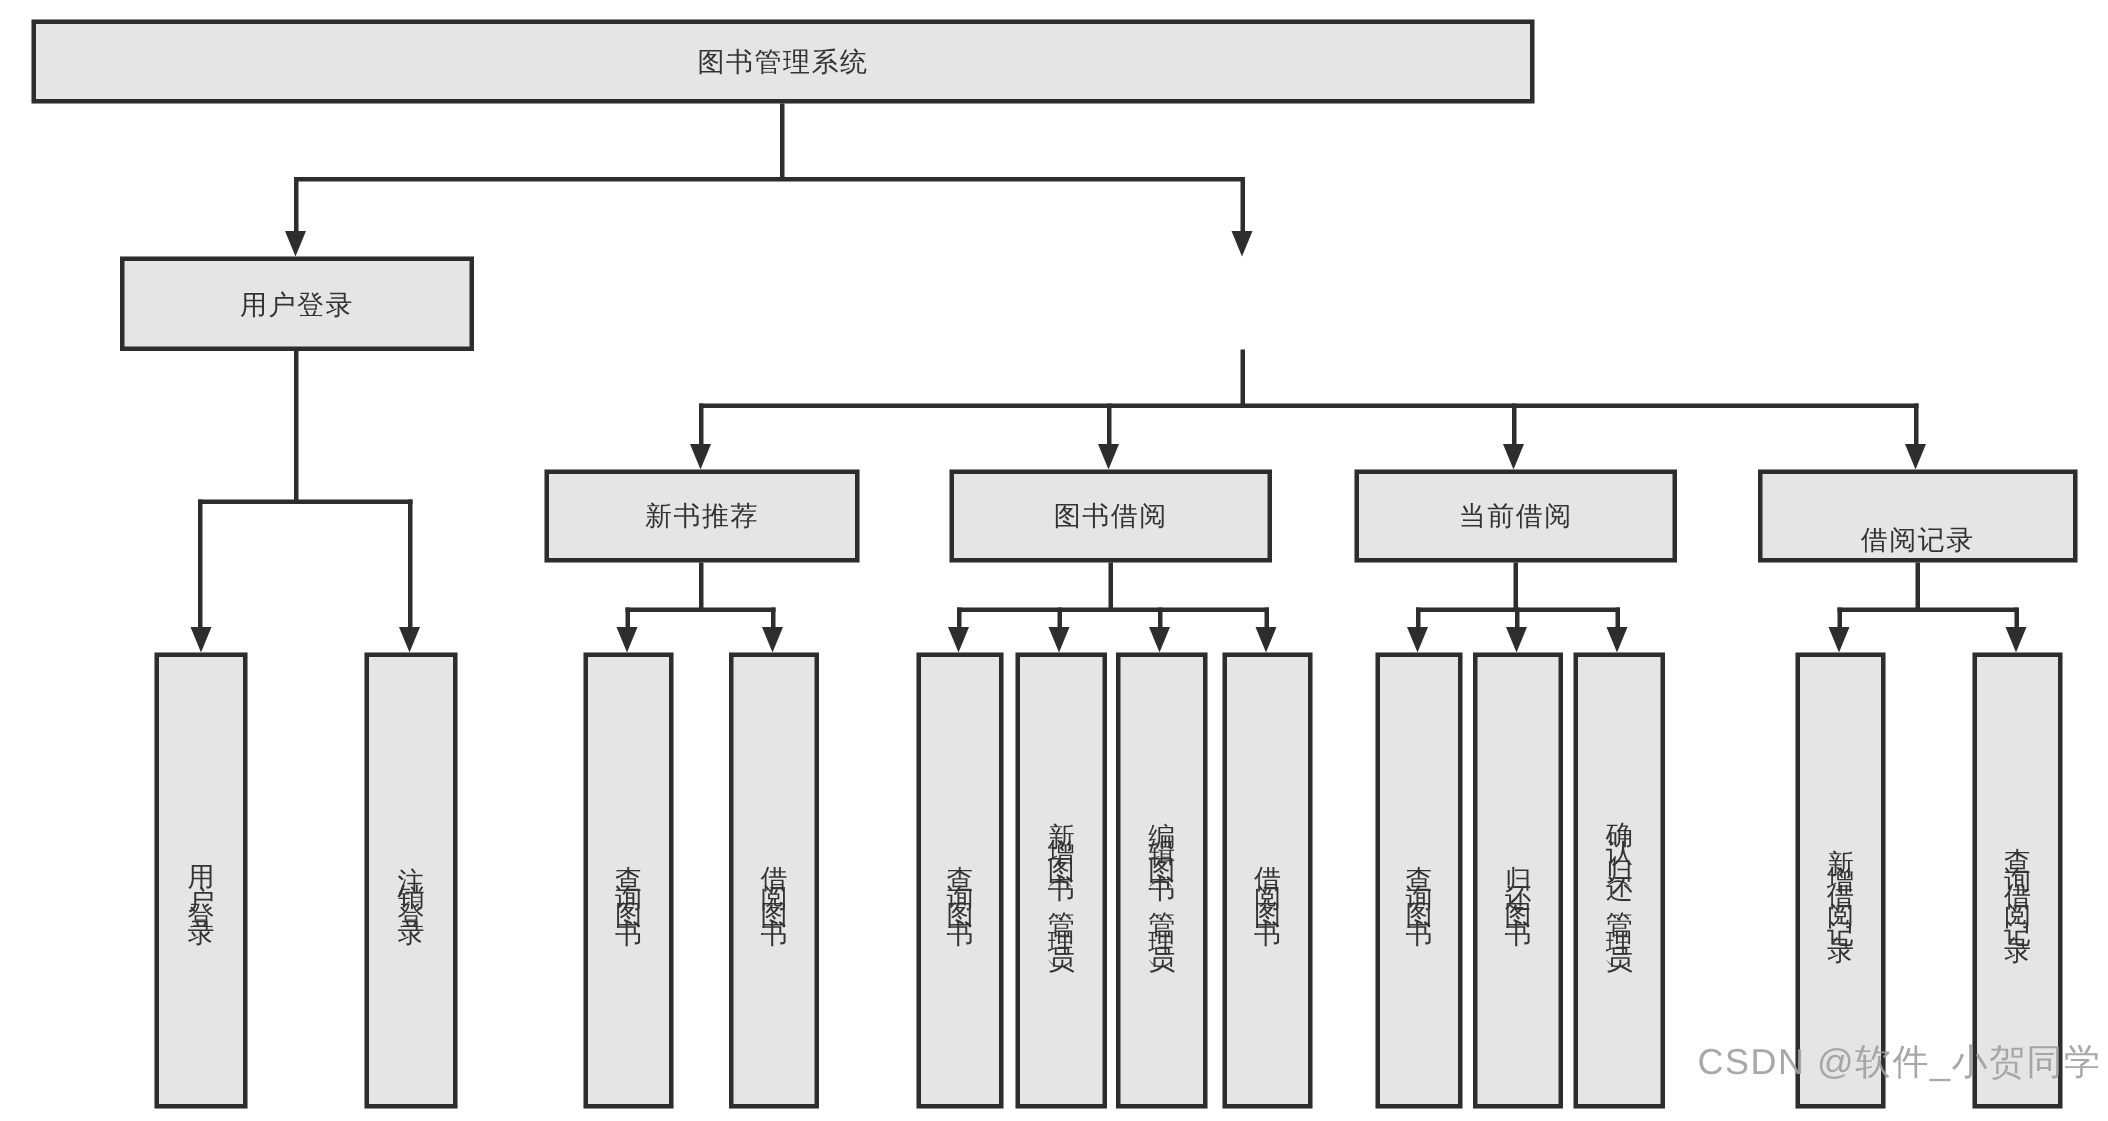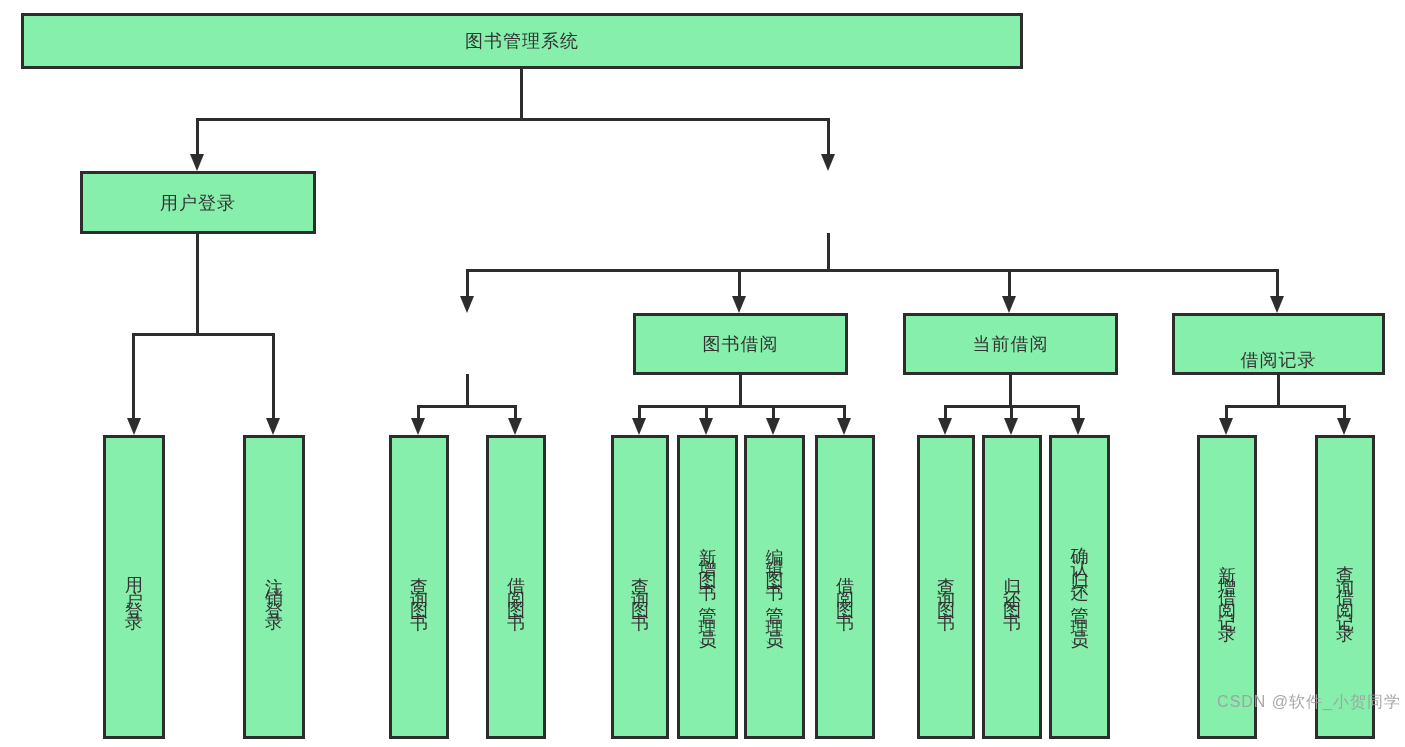--- a/index.html
+++ b/index.html
@@ -12,21 +12,21 @@
     position: relative;
     width: 1405px;
     height: 747px;
     background: #ffffff;
     overflow: hidden;
   }
   .box {
     position: absolute;
     box-sizing: border-box;
     border: 3px solid #2d2d2d;
-    background: #86efac;
+    background: #e5e5e5;
     display: flex;
     align-items: center;
     justify-content: center;
     color: #333333;
     z-index: 2;
   }
   .box .hlabel {
     font-size: 18px;
     letter-spacing: 1px;
     white-space: nowrap;
@@ -50,40 +50,43 @@
     height: 0;
     border-left: 7px solid transparent;
     border-right: 7px solid transparent;
     border-top: 17px solid #2d2d2d;
     z-index: 1;
   }
   .watermark {
     position: absolute;
     right: 4px;
     top: 692px;
-    font-size: 16px;
+    font-size: 24px;
     color: rgba(158, 158, 158, 0.9);
     letter-spacing: 1px;
     z-index: 5;
     white-space: nowrap;
   }
 </style>
 </head>
 <body>
 
 <div class="canvas">
 
   <div class="box" style="left:21px;top:13px;width:1002px;height:56px;">
     <span class="hlabel">图书管理系统</span>
   </div>
 
   <div class="box" style="left:80px;top:171px;width:236px;height:63px;">
     <span class="hlabel">用户登录</span>
   </div>
 
+  <div class="box" style="left:363px;top:313px;width:210px;height:62px;">
+    <span class="hlabel">新书推荐</span>
+  </div>
   <div class="box" style="left:633px;top:313px;width:215px;height:62px;">
     <span class="hlabel">图书借阅</span>
   </div>
   <div class="box" style="left:903px;top:313px;width:215px;height:62px;">
     <span class="hlabel">当前借阅</span>
   </div>
   <div class="box" style="left:1172px;top:313px;width:213px;height:62px;align-items:flex-end;">
     <span class="hlabel">借阅记录</span>
   </div>
 

